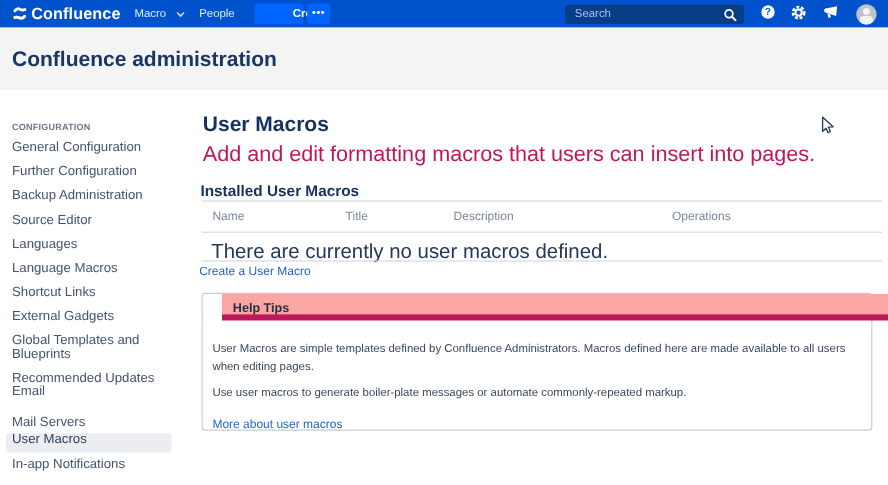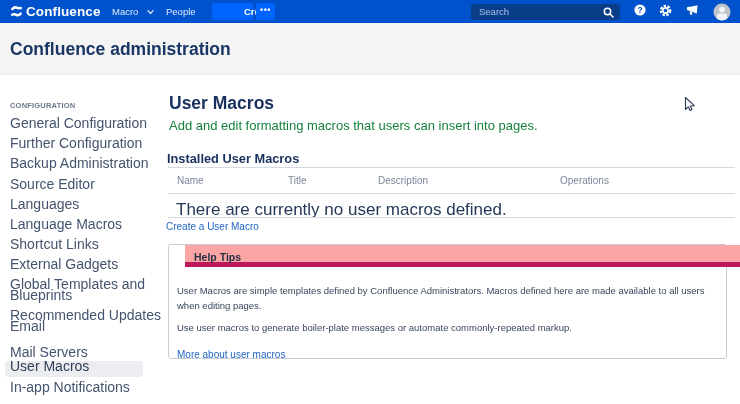--- a/index.html
+++ b/index.html
@@ -16,27 +16,27 @@
 #createbtn { left:212px; width:41px; font-size:9.5px; font-weight:bold; line-height:17px;padding-left:32px; }
 #dotsbtn { left:256px; width:19px; font-size:9px; font-weight:bold; line-height:15px; letter-spacing:0.5px; }
 #searchbox { position:absolute; left:471px; top:4px; width:149px; height:16px; background:#093D88; border-radius:3px; }
 #searchbox span { position:absolute; left:8px; top:0; line-height:16px; font-size:9.5px; color:#A9C4F0; }
 
 
 #hstrip { position:absolute; left:0; top:23px; width:740px; height:52px; background:#F4F4F4; border-bottom:1px solid #EFEFEF; }
 #hstrip h1 { position:absolute; left:10px; top:16px; font-size:17.5px; font-weight:bold; color:#1A3665; }
 
 
-.side { position:absolute; left:10px; color:#44536E; font-size:14px; line-height:11px; white-space:nowrap; }
+.side { position:absolute; left:10px; color:#44536E; font-size:11px; line-height:11px; white-space:nowrap; }
 #cfg { font-size:7.5px; font-weight:bold; color:#6B778C; letter-spacing:0.2px; }
 #selbg { position:absolute; left:5px; top:361px; width:138px; height:16px; background:#ECEDF0; border-radius:3px; }
 
 
 .h1m { position:absolute; left:169px; top:93px; font-size:17.5px; font-weight:bold; color:#17305E; }
-.desc { position:absolute; left:169px; top:118px; font-size:13px; color:#15803d; }
+.desc { position:absolute; left:169px; top:118px; font-size:18px; color:#be185d; }
 .h2m { position:absolute; left:167px; top:151px; font-size:12.8px; font-weight:bold; color:#17305E; }
 .hline { position:absolute; height:1px; background:#D5DAE0; left:168px; width:567px; }
 .thead { position:absolute; top:175px; font-size:10px; color:#7A869A; }
 .trow { position:absolute; left:176px; top:200px; font-size:17px; color:#253858; }
 .linkA { position:absolute; font-size:10px; color:#2267C4; }
 
 
 #panel { position:absolute; left:168px; top:244px; width:559px; height:115px; border:1px solid #C8CCD1; border-radius:3px; background:#fff; }
 #panel .phead { position:absolute; left:16px; top:0; width:100%; height:22px; border-bottom:5px solid #be185d; background:#fca5a5; }
 #panel .phead b { position:absolute; left:9px; top:6px; font-size:10.5px; color:#253044; }

